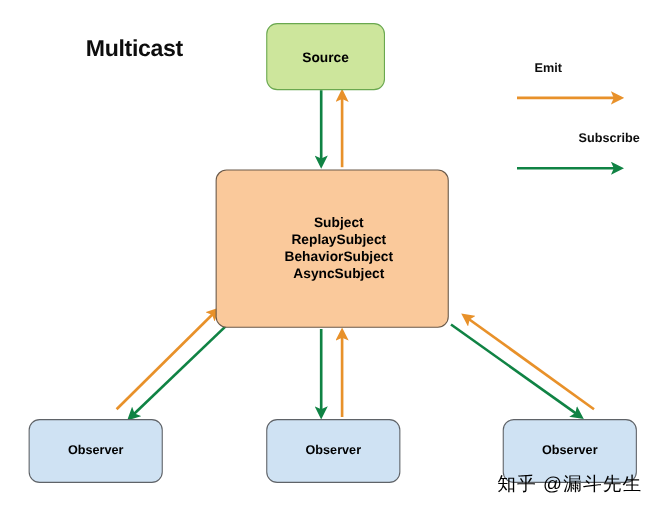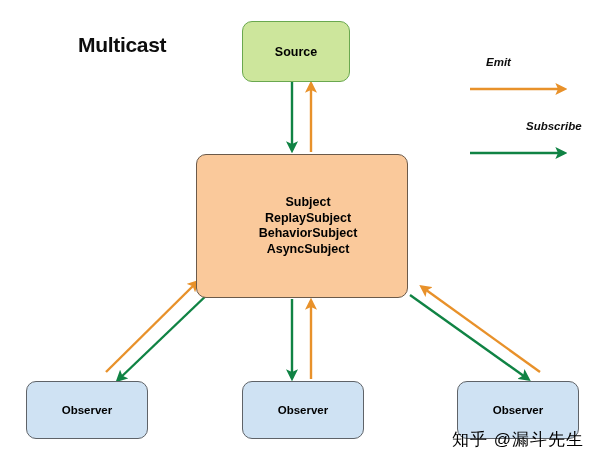--- a/index.html
+++ b/index.html
@@ -76,21 +76,20 @@
     color: #0d0d0d;
     z-index: 3;
     margin-left: 36px;
   }
   .legend-label {
     position: absolute;
     font-size: 11.5px;
     font-weight: bold;
     color: #0d0d0d;
     z-index: 3;
-    font-style: italic;
   }
   #legend-emit-label { left: 486px; top: 56px; }
   #legend-subscribe-label { left: 478px; top: 120px; margin-left: 48px; }
   #watermark {
     position: absolute;
     left: 452px;
     top: 428px;
     font-size: 17px;
     color: #000000;
     letter-spacing: 1px;

